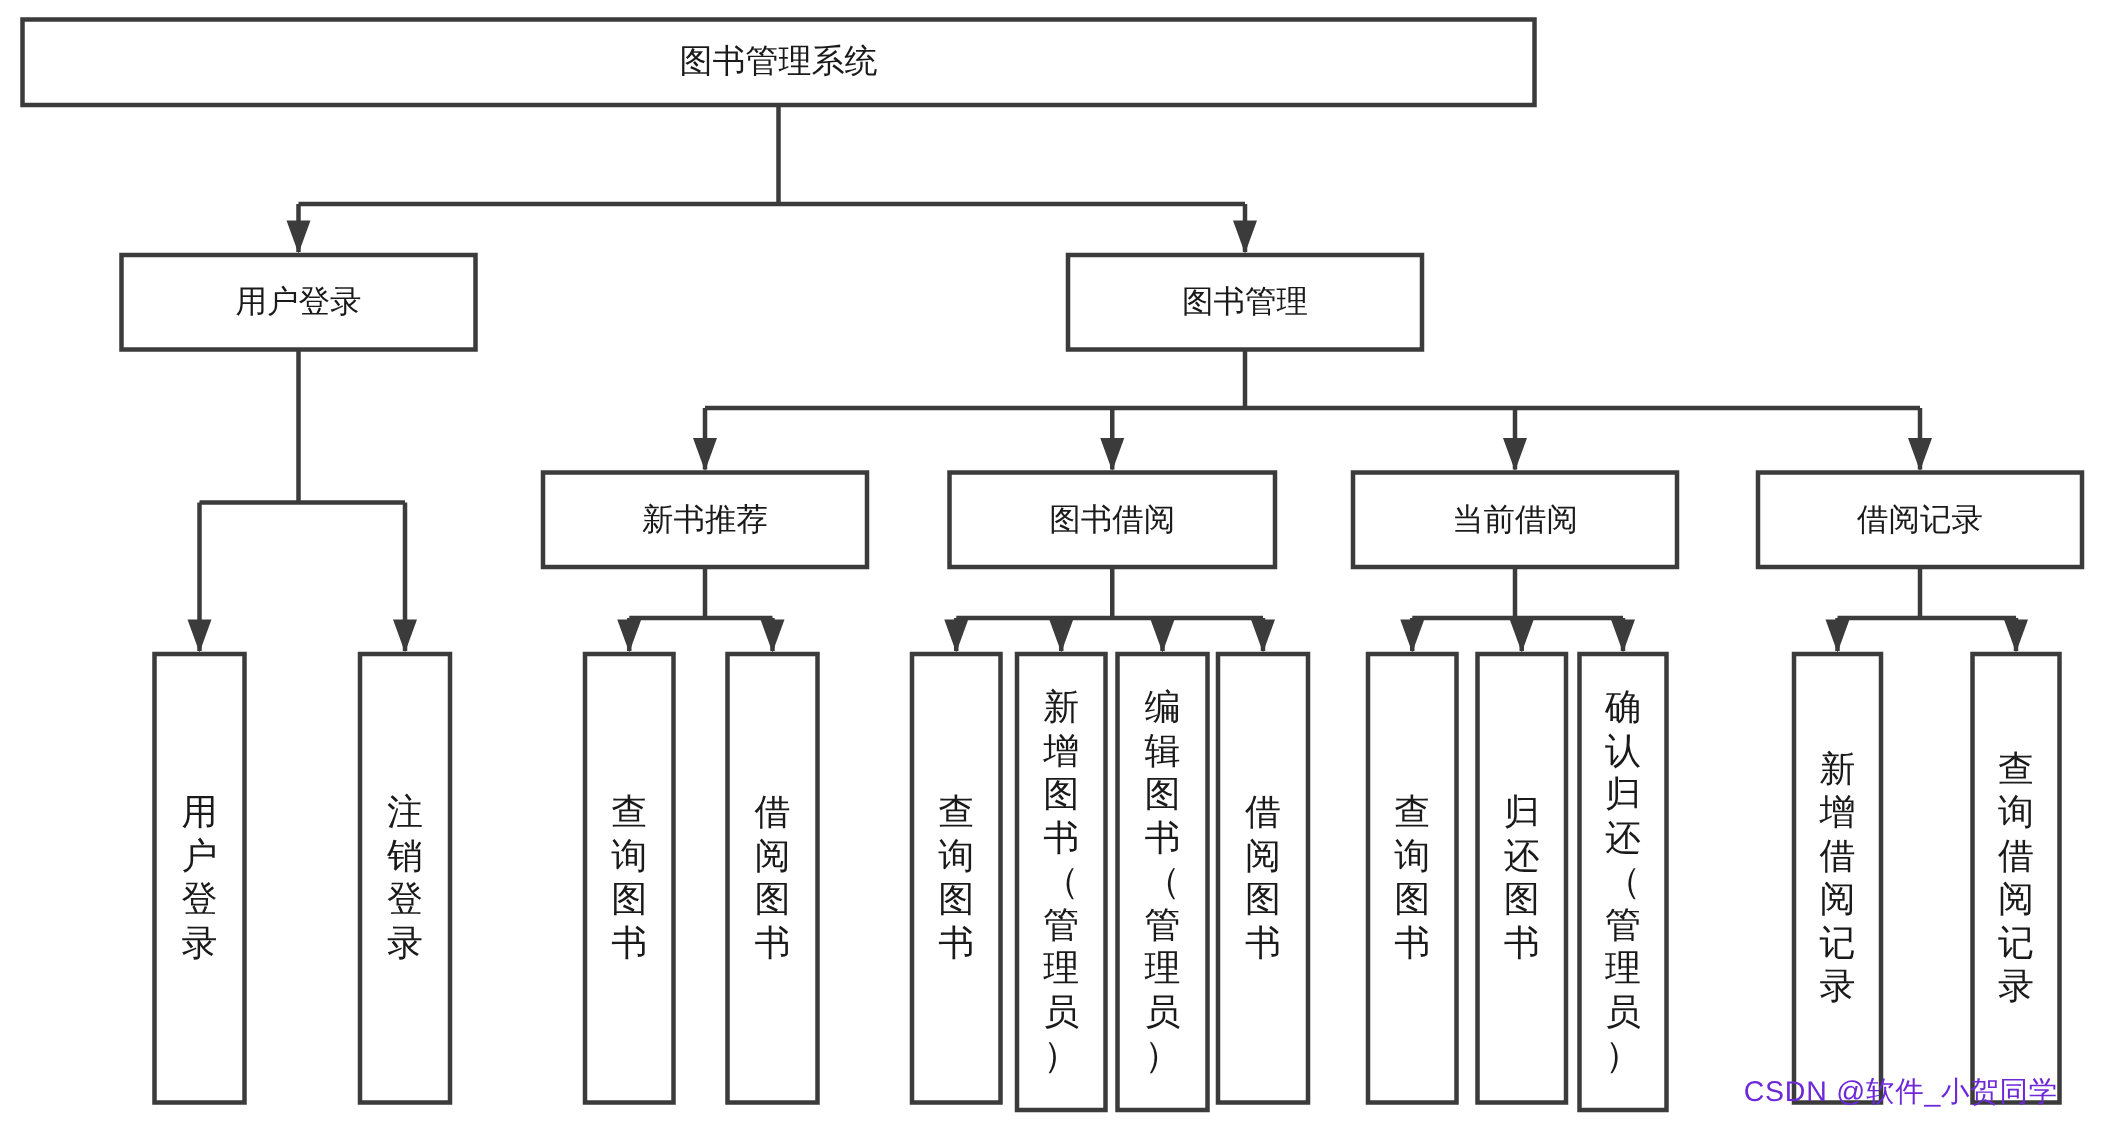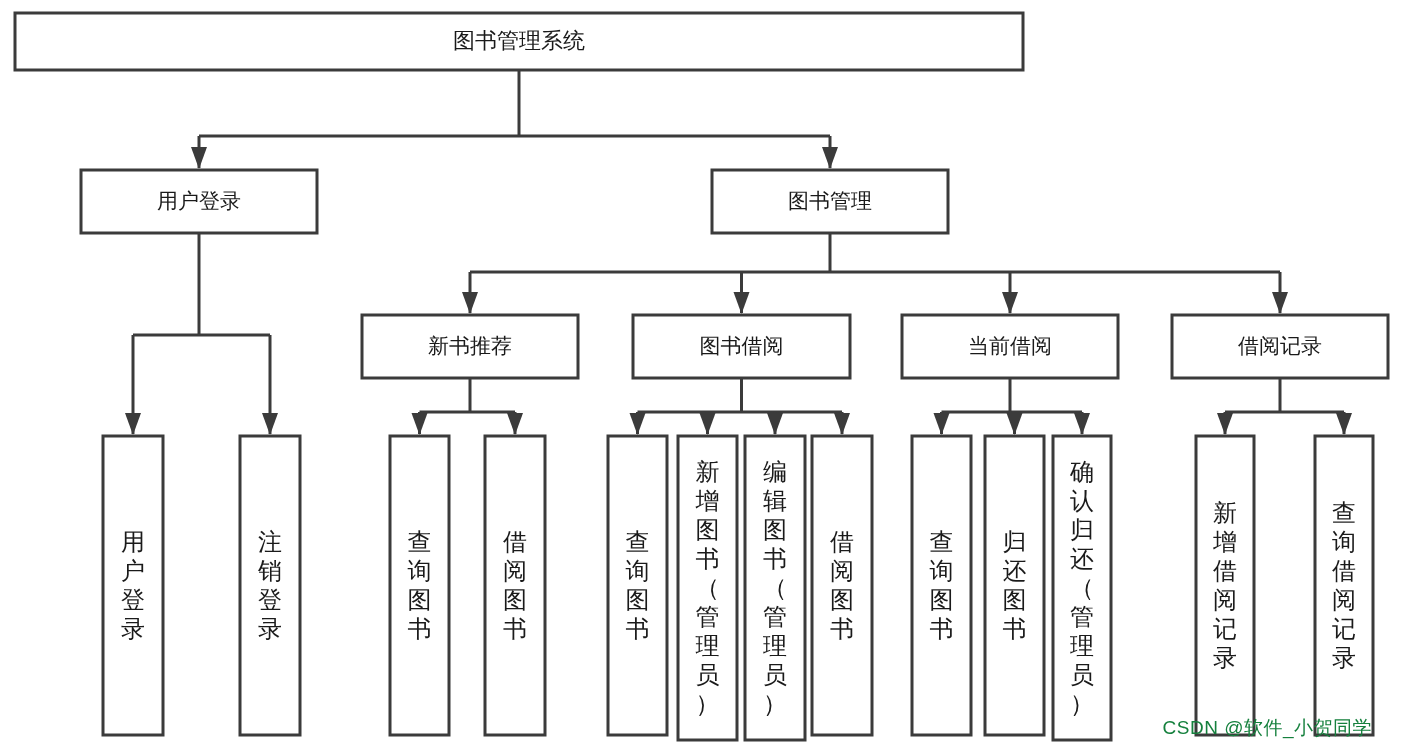--- a/index.html
+++ b/index.html
@@ -57,21 +57,21 @@
     font-family: "Liberation Sans", "DejaVu Sans", sans-serif;
     font-size: 24px;
     text-anchor: middle;
   }
   .watermark {
     position: absolute;
     right: 8px;
     bottom: 6px;
     font-family: "Liberation Sans", "DejaVu Sans", sans-serif;
     font-size: 19px;
-    color: #15803d;
+    color: #6d28d9;
     letter-spacing: 0.5px;
     white-space: nowrap;
     user-select: none;
   }
 </style>
 </head>
 <body>
 
 <div id="diagram-root">
   <svg id="flow-svg" viewBox="0 0 1405 747">

